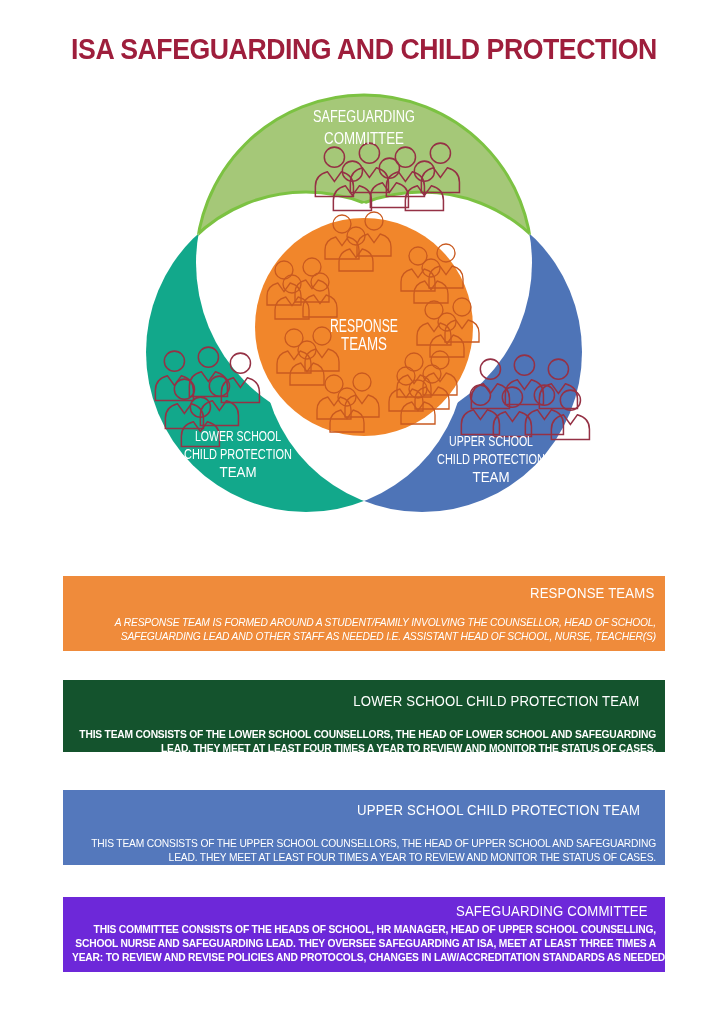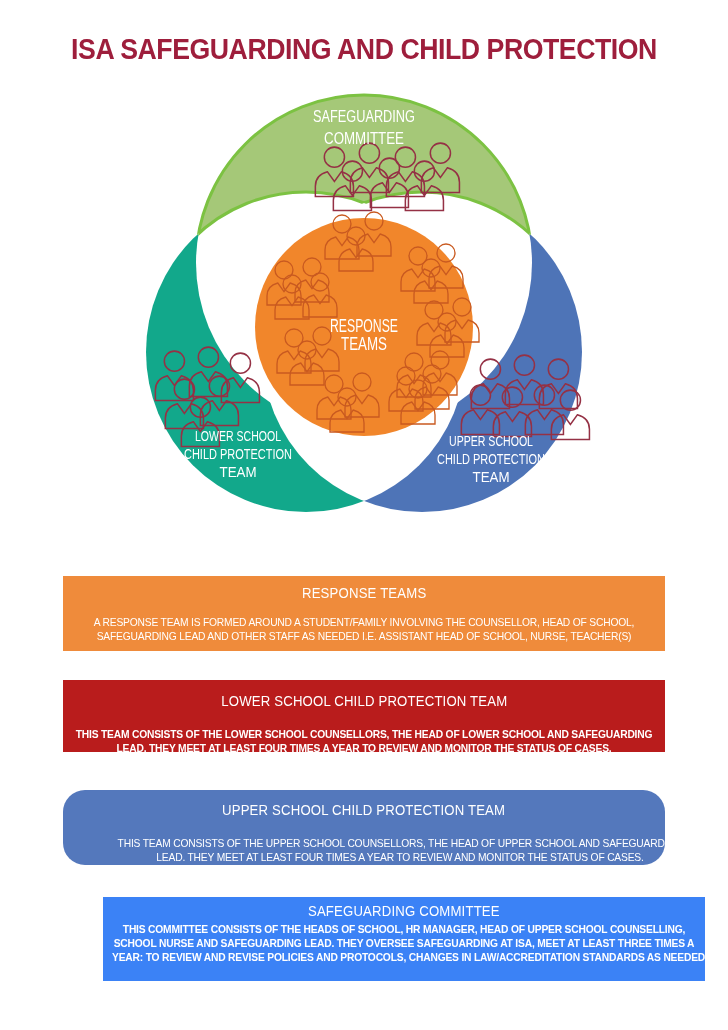--- a/index.html
+++ b/index.html
@@ -8,40 +8,40 @@
     background:#ffffff;font-family:"Liberation Sans","DejaVu Sans",sans-serif;
   }
   .main-title{
     position:absolute;top:33px;left:0;width:728px;text-align:center;
     font-size:29px;font-weight:bold;color:#9E1E3C;letter-spacing:-0.5px;
     transform:scaleX(0.92);transform-origin:50% 50%;white-space:nowrap;
   }
   .venn-wrap{position:absolute;top:0;left:0;width:728px;height:560px;}
   .lbl{fill:#ffffff;font-family:"Liberation Sans","DejaVu Sans",sans-serif;}
   .boxes{position:absolute;left:63px;top:0;width:602px;}
-  .info-box{position:absolute;left:0;width:602px;color:#ffffff;text-align:center;}
+  .info-box{position:absolute;left:0;width:602px;color:#ffffff;text-align:right;}
   .info-box .box-title{
     display:inline-block;font-size:15.5px;letter-spacing:0.2px;white-space:nowrap;
     transform:scaleX(0.85);transform-origin:50% 50%;
   }
   .info-box .box-body{width:100%;}
   .info-box .body-line{
     font-size:10.6px;line-height:14px;letter-spacing:-0.2px;white-space:nowrap;
     transform:scaleX(0.97);transform-origin:50% 50%;
   }
   .box-response{top:576px;height:75px;background:#EF8B3B;}
-  .box-lower{top:680px;height:72px;background:#b91c1c;}
-  .box-upper{top:790px;height:75px;background:#5478BC;border-radius:22px;}
-  .box-committee{top:897px;height:84px;background:#3b82f6;margin-left:40px;}
+  .box-lower{top:680px;height:72px;background:#14532d;}
+  .box-upper{top:790px;height:75px;background:#5478BC;}
+  .box-committee{top:897px;height:75px;background:#6d28d9;}
   .box-response .box-title{margin-top:8px;}
-  .box-response .box-body{margin-top:13px;}
+  .box-response .box-body{margin-top:13px;font-style:italic;}
   .box-lower .box-title{margin-top:12px;}
   .box-lower .box-body{margin-top:17px;font-weight:bold;}
   .box-upper .box-title{margin-top:11px;}
-  .box-upper .box-body{margin-top:17px;margin-left:36px;}
+  .box-upper .box-body{margin-top:17px;}
   .box-committee .box-title{margin-top:5px;}
   .box-committee .box-body{margin-top:2px;font-weight:bold;}
 </style>
 </head>
 <body>
 
 <div class="page">
 
   <div class="main-title">ISA SAFEGUARDING AND CHILD PROTECTION</div>
 

